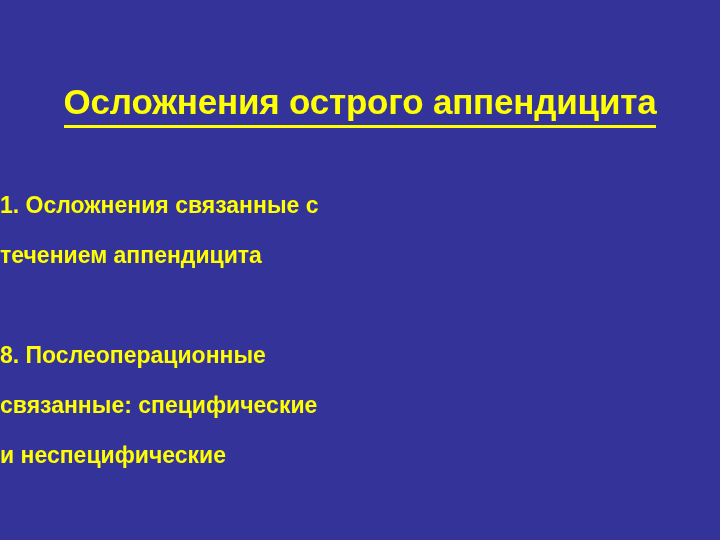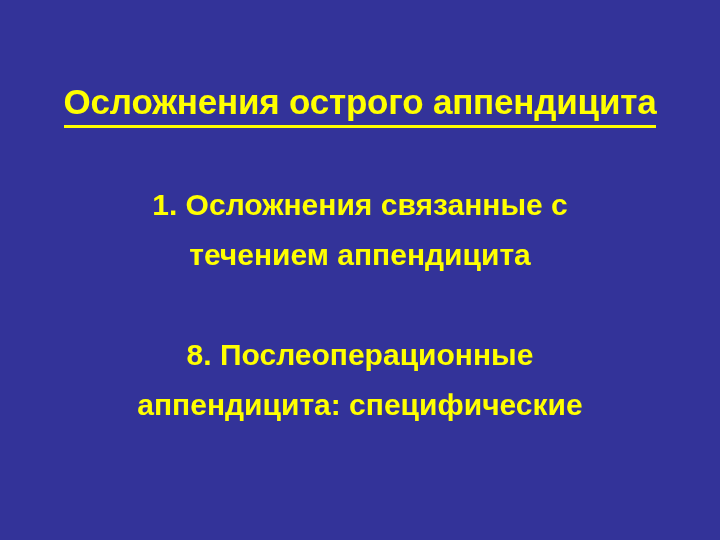--- a/index.html
+++ b/index.html
@@ -43,23 +43,23 @@
     padding-bottom: 3px;
     border-bottom: 3px solid #FFFF00;
   }
 
   
   .slide-body {
     position: absolute;
     left: 0;
     top: 180px;
     width: 720px;
-    text-align: center;
+    text-align: left;
     color: #FFFF00;
-    font-size: 30px;
+    font-size: 23px;
     font-weight: bold;
     line-height: 50px;
   }
 
   .body-item {
     margin: 0;
     padding: 0;
   }
   .body-item .line {
     display: block;
@@ -84,18 +84,19 @@
 
     <div class="body-item">
       <span class="line">1. Осложнения связанные с</span>
       <span class="line">течением аппендицита</span>
     </div>
 
     <span class="item-gap"></span>
 
     <div class="body-item">
       <span class="line">8. Послеоперационные</span>
-      <span class="line">аппендицита: специфические</span>
+      <span class="line">связанные: специфические</span>
+      <span class="line">и неспецифические</span>
     </div>
 
   </div>
 
 </div>
 
 </body></html>

